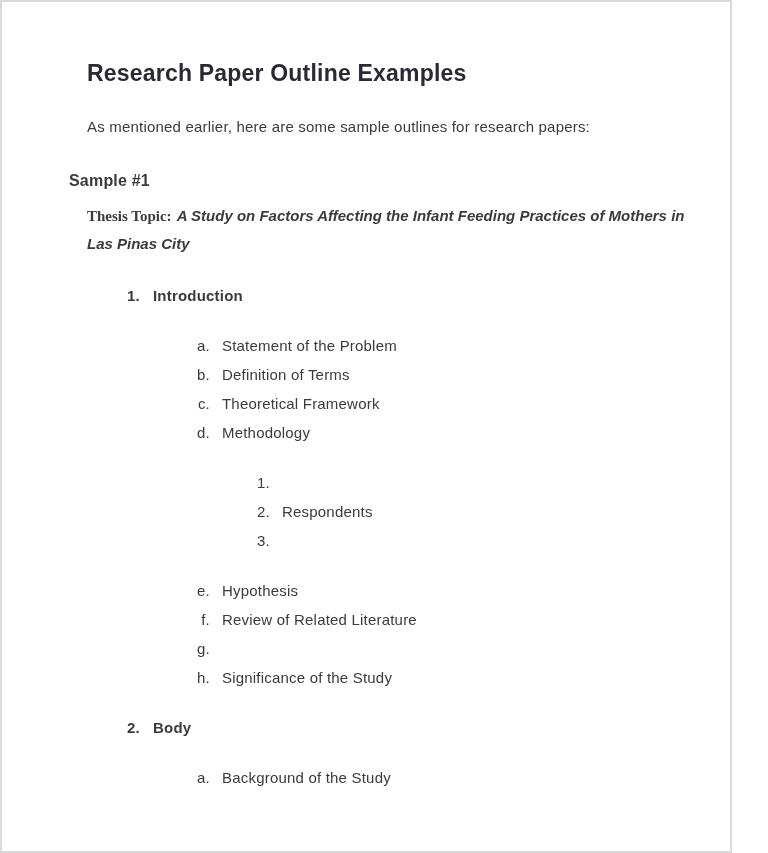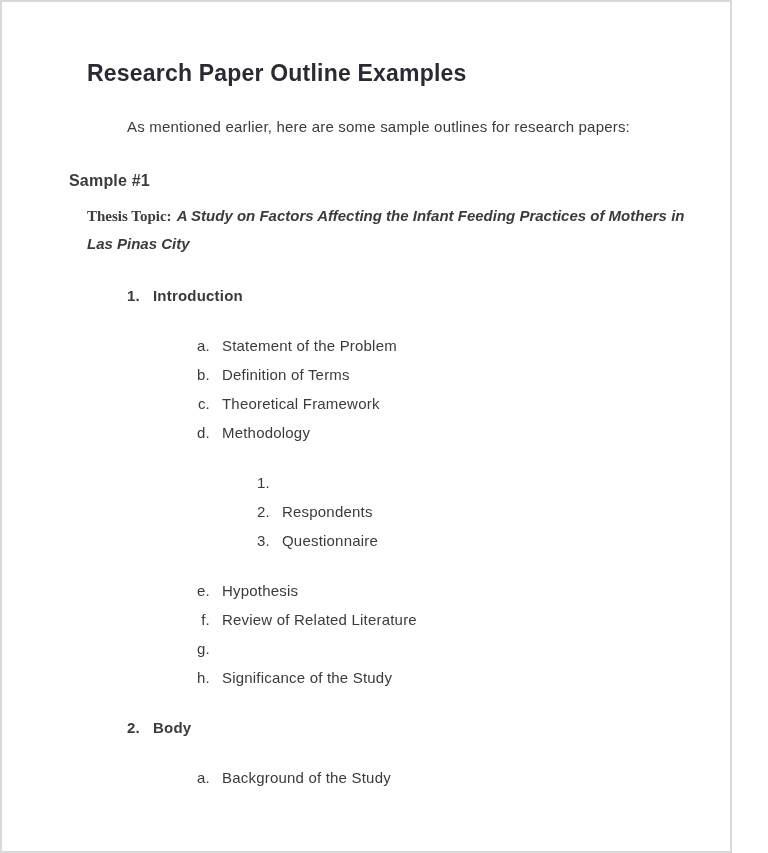--- a/index.html
+++ b/index.html
@@ -20,21 +20,20 @@
     line-height: 30px;
     font-weight: bold;
     letter-spacing: 0.2px;
     color: var(--title-text, #2b2933);
   }
   .intro {
     margin: 29px 60px 0 85px;
     font-size: 15px;
     line-height: 20px;
     letter-spacing: 0.2px;
-    text-align: center;
   }
   .sample {
     margin: 34px 0 0 67px;
     font-size: 16px;
     line-height: 20px;
     font-weight: bold;
     letter-spacing: 0.2px;
   }
   .thesis {
     margin: 11px 0 0 85px;
@@ -106,21 +105,20 @@
     <div class="block">
       <div class="row sub-row">
         <span class="marker">1.</span>
       </div>
       <div class="row sub-row">
         <span class="marker">2.</span>
         <span class="label">Respondents</span>
       </div>
       <div class="row sub-row">
         <span class="marker">3.</span>
-        <span class="label">Questionnaire</span>
       </div>
     </div>
 
     <div class="block">
       <div class="row item-row">
         <span class="marker">e.</span>
         <span class="label">Hypothesis</span>
       </div>
       <div class="row item-row">
         <span class="marker">f.</span>

